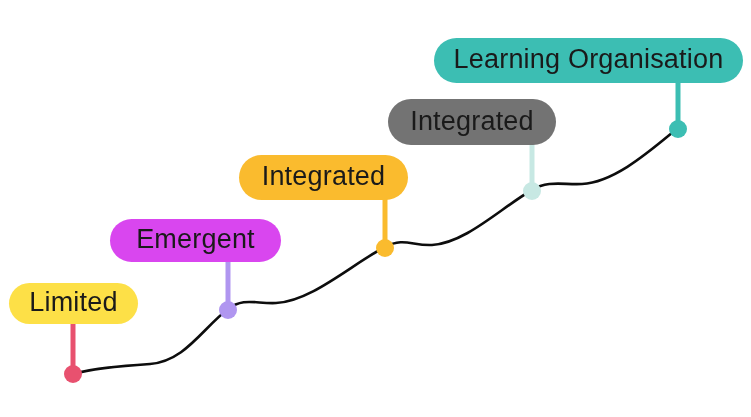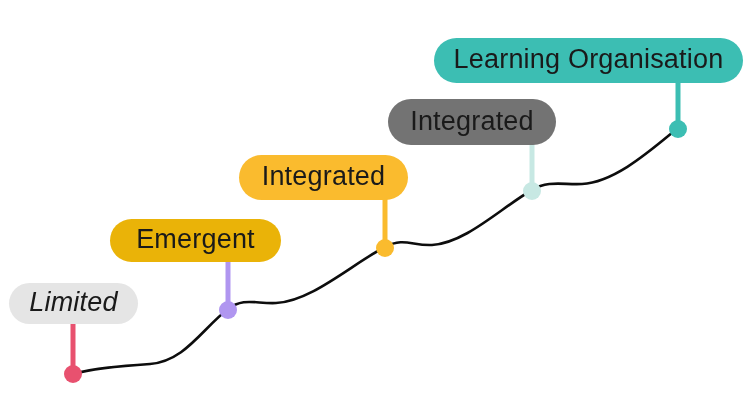--- a/index.html
+++ b/index.html
@@ -73,25 +73,25 @@
              C 549 180, 563 185, 582 184
              C 616 182, 652 149, 678 128" stroke="#0d0d0d"></path>
 
     <circle cx="73" cy="374" r="9" fill="#E8516F"></circle>
     <circle cx="228" cy="310" r="9" fill="#B096F0"></circle>
     <circle cx="385" cy="248" r="9" fill="#FABB2E"></circle>
     <circle cx="532" cy="191" r="9" fill="#C7E8E3"></circle>
     <circle cx="678" cy="129" r="9" fill="#3CBEB3"></circle>
   </svg>
 
-  <div class="pill pill-limited" style="background-color: #e5e5e5; font-style: italic;">
+  <div class="pill pill-limited" style="background-color: #fde047;">
     <span class="pill-label">Limited</span>
   </div>
 
-  <div class="pill pill-emergent" style="background-color: #eab308; text-align: center;">
+  <div class="pill pill-emergent" style="background-color: #d946ef; text-align: center;">
     <span class="pill-label">Emergent</span>
   </div>
 
   <div class="pill pill-structured" style="background-color: rgb(250, 187, 46);">
     <span class="pill-label">Integrated</span>
   </div>
 
   <div class="pill pill-integrated" style="background-color: #737373;">
     <span class="pill-label">Integrated</span>
   </div>

